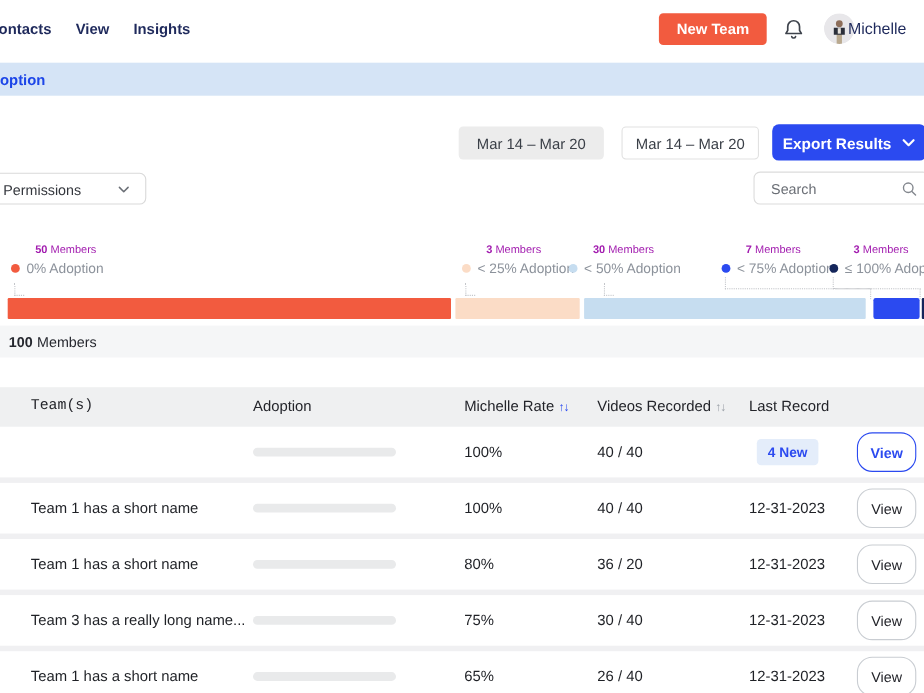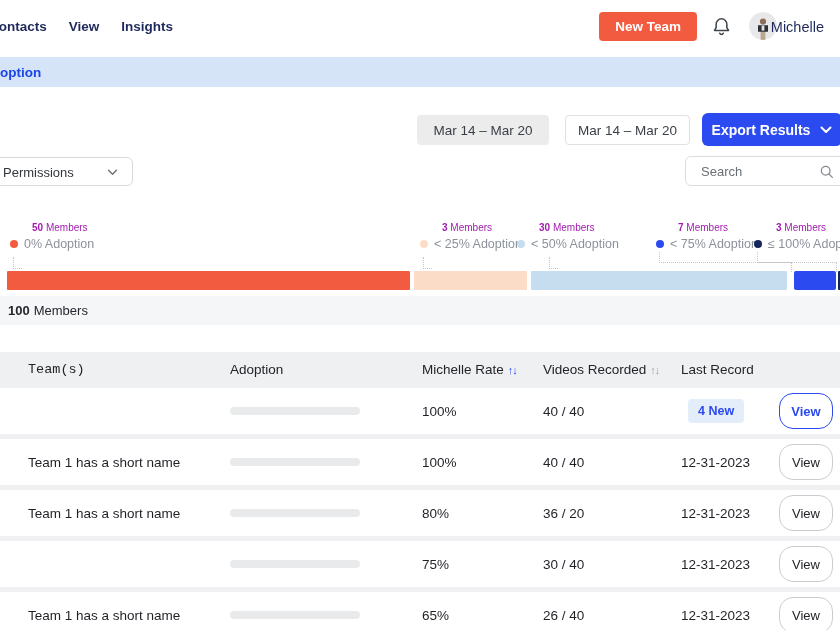--- a/index.html
+++ b/index.html
@@ -234,20 +234,21 @@
     </div>
     <div class="trow">
       <span class="td td-team">Team 1 has a short name</span>
       <span class="pbar"><span class="pfill" style="width: 85%;"></span></span>
       <span class="td td-rate">80%</span>
       <span class="td td-videos">36 / 20</span>
       <span class="td td-last">12-31-2023</span>
       <button class="view-btn">View</button>
     </div>
     <div class="trow">
+      <span class="td td-team">Team 3 has a really long name...</span>
       <span class="pbar"><span class="pfill" style="width: 81%;"></span></span>
       <span class="td td-rate">75%</span>
       <span class="td td-videos">30 / 40</span>
       <span class="td td-last">12-31-2023</span>
       <button class="view-btn">View</button>
     </div>
     <div class="trow">
       <span class="td td-team">Team 1 has a short name</span>
       <span class="pbar"><span class="pfill" style="width: 62%;"></span></span>
       <span class="td td-rate">65%</span>

